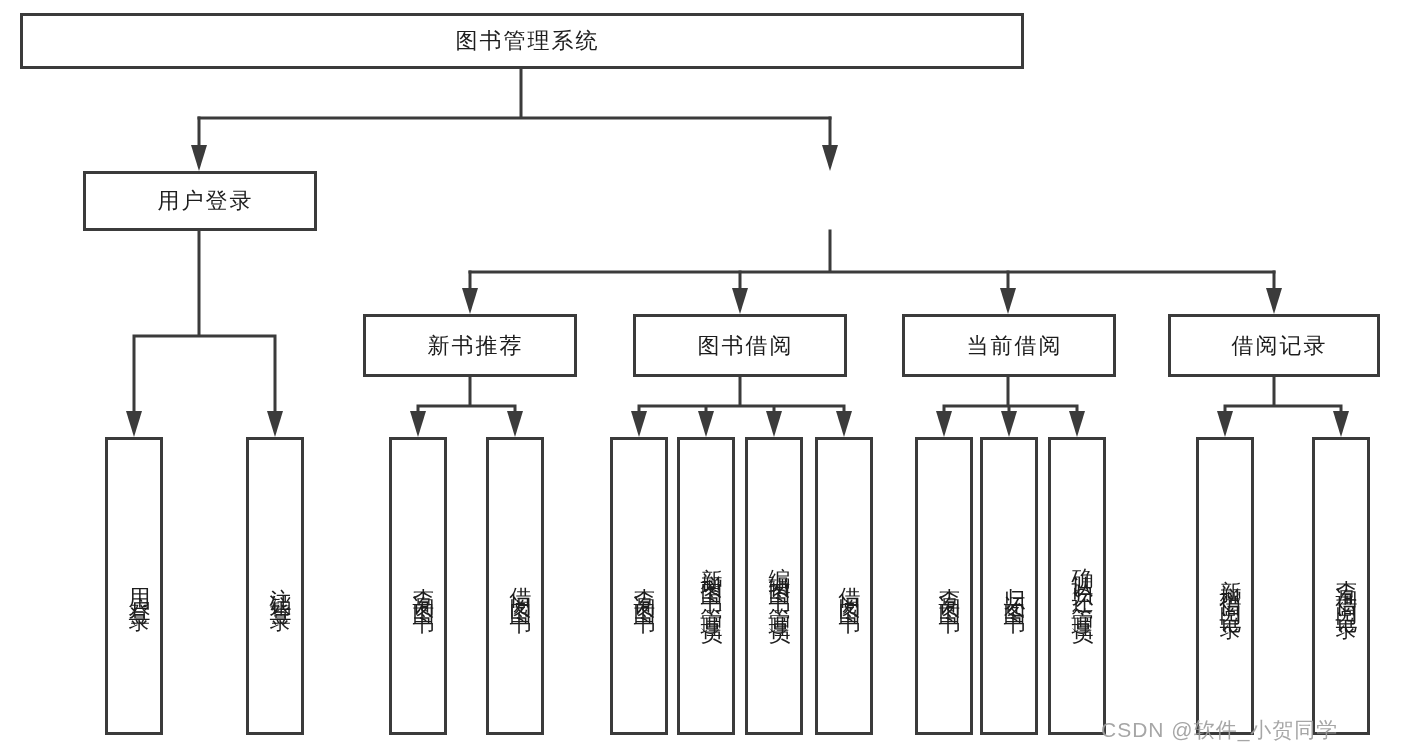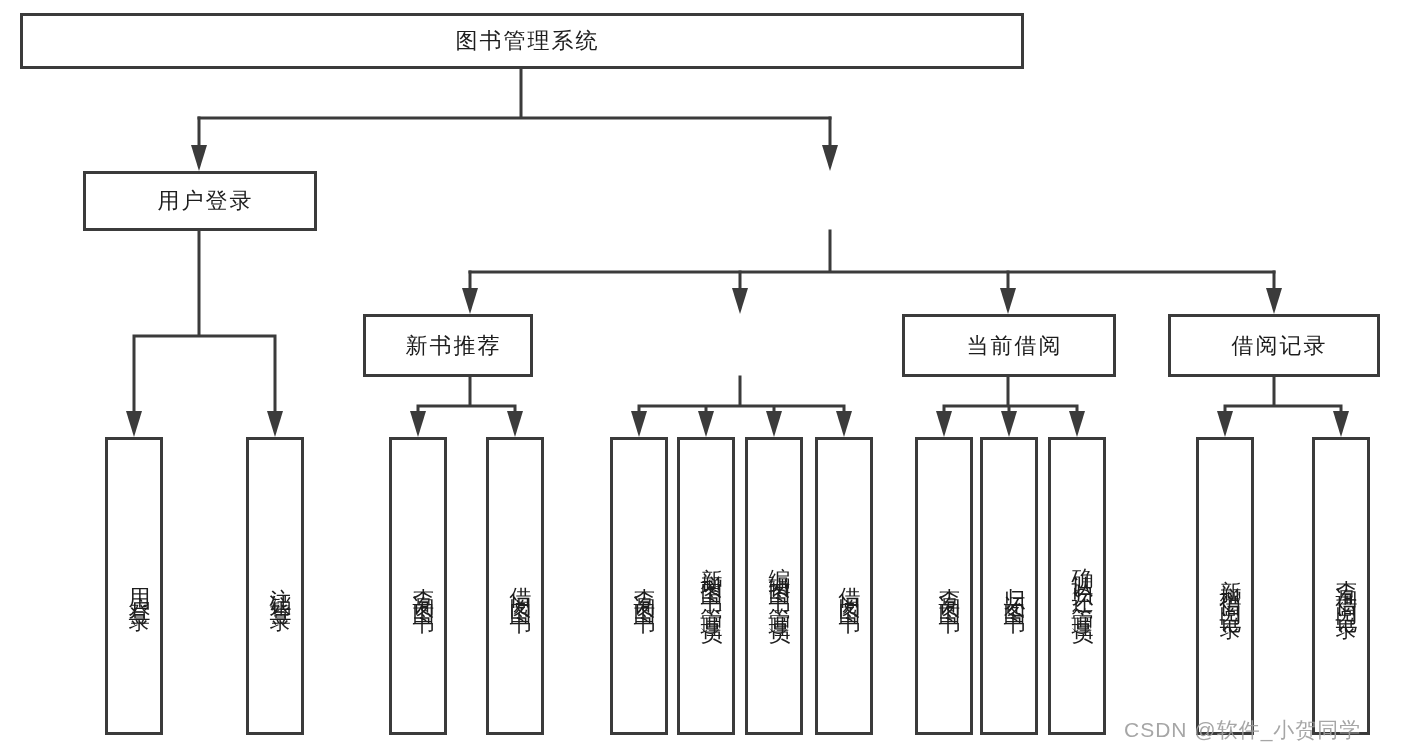--- a/index.html
+++ b/index.html
@@ -35,41 +35,41 @@
     writing-mode: vertical-rl;
     text-orientation: mixed;
     letter-spacing: 8px;
     line-height: 1;
     white-space: normal;
   }
   .root-box  { left: 20px;  top: 13px;  width: 1004px; height: 56px; }
   .l2-a      { left: 83px;  top: 171px; width: 234px;  height: 60px; }
   .l2-b      { left: 713px; top: 171px; width: 234px;  height: 60px; }
   .l3        { top: 314px;  height: 63px; }
-  .l3-a { left: 363px;  width: 170px; }
+  .l3-a { left: 363px;  width: 214px; }
   .l3-b { left: 633px;  width: 214px; }
   .l3-c { left: 902px;  width: 214px; text-align: right; }
   .l3-d { left: 1168px; width: 212px; }
   .l4 { top: 437px; height: 298px; width: 58px; }
   .l4-a { left: 105px; }
   .l4-b { left: 246px; }
   .l4-c { left: 389px; }
   .l4-d { left: 486px; }
   .l4-e { left: 610px; }
   .l4-f { left: 677px; }
   .l4-g { left: 745px; }
   .l4-h { left: 815px; }
   .l4-i { left: 915px; }
   .l4-j { left: 980px; }
   .l4-k { left: 1048px; }
   .l4-l { left: 1196px; }
   .l4-m { left: 1312px; }
   .watermark {
     position: absolute;
-    left: 1124px;
+    left: 1101px;
     top: 716px;
     width: 245px;
     font-size: 21px;
     color: #9f9f9f;
     letter-spacing: 1px;
     white-space: nowrap;
     opacity: 0.92;
   }
 </style>
 </head>
@@ -110,20 +110,21 @@
       <polygon points="1217,411 1233,411 1225,437"></polygon>
       <polygon points="1333,411 1349,411 1341,437"></polygon>
     </g>
   </svg>
 
   <div class="node root-box">图书管理系统</div>
 
   <div class="node l2-a">用户登录</div>
 
   <div class="node l3 l3-a">新书推荐</div>
+  <div class="node l3 l3-b">图书借阅</div>
   <div class="node l3 l3-c">当前借阅</div>
   <div class="node l3 l3-d">借阅记录</div>
 
   <div class="node leaf l4 l4-a">用户登录</div>
   <div class="node leaf l4 l4-b">注销登录</div>
 
   <div class="node leaf l4 l4-c">查询图书</div>
   <div class="node leaf l4 l4-d">借阅图书</div>
 
   <div class="node leaf l4 l4-e">查询图书</div>

